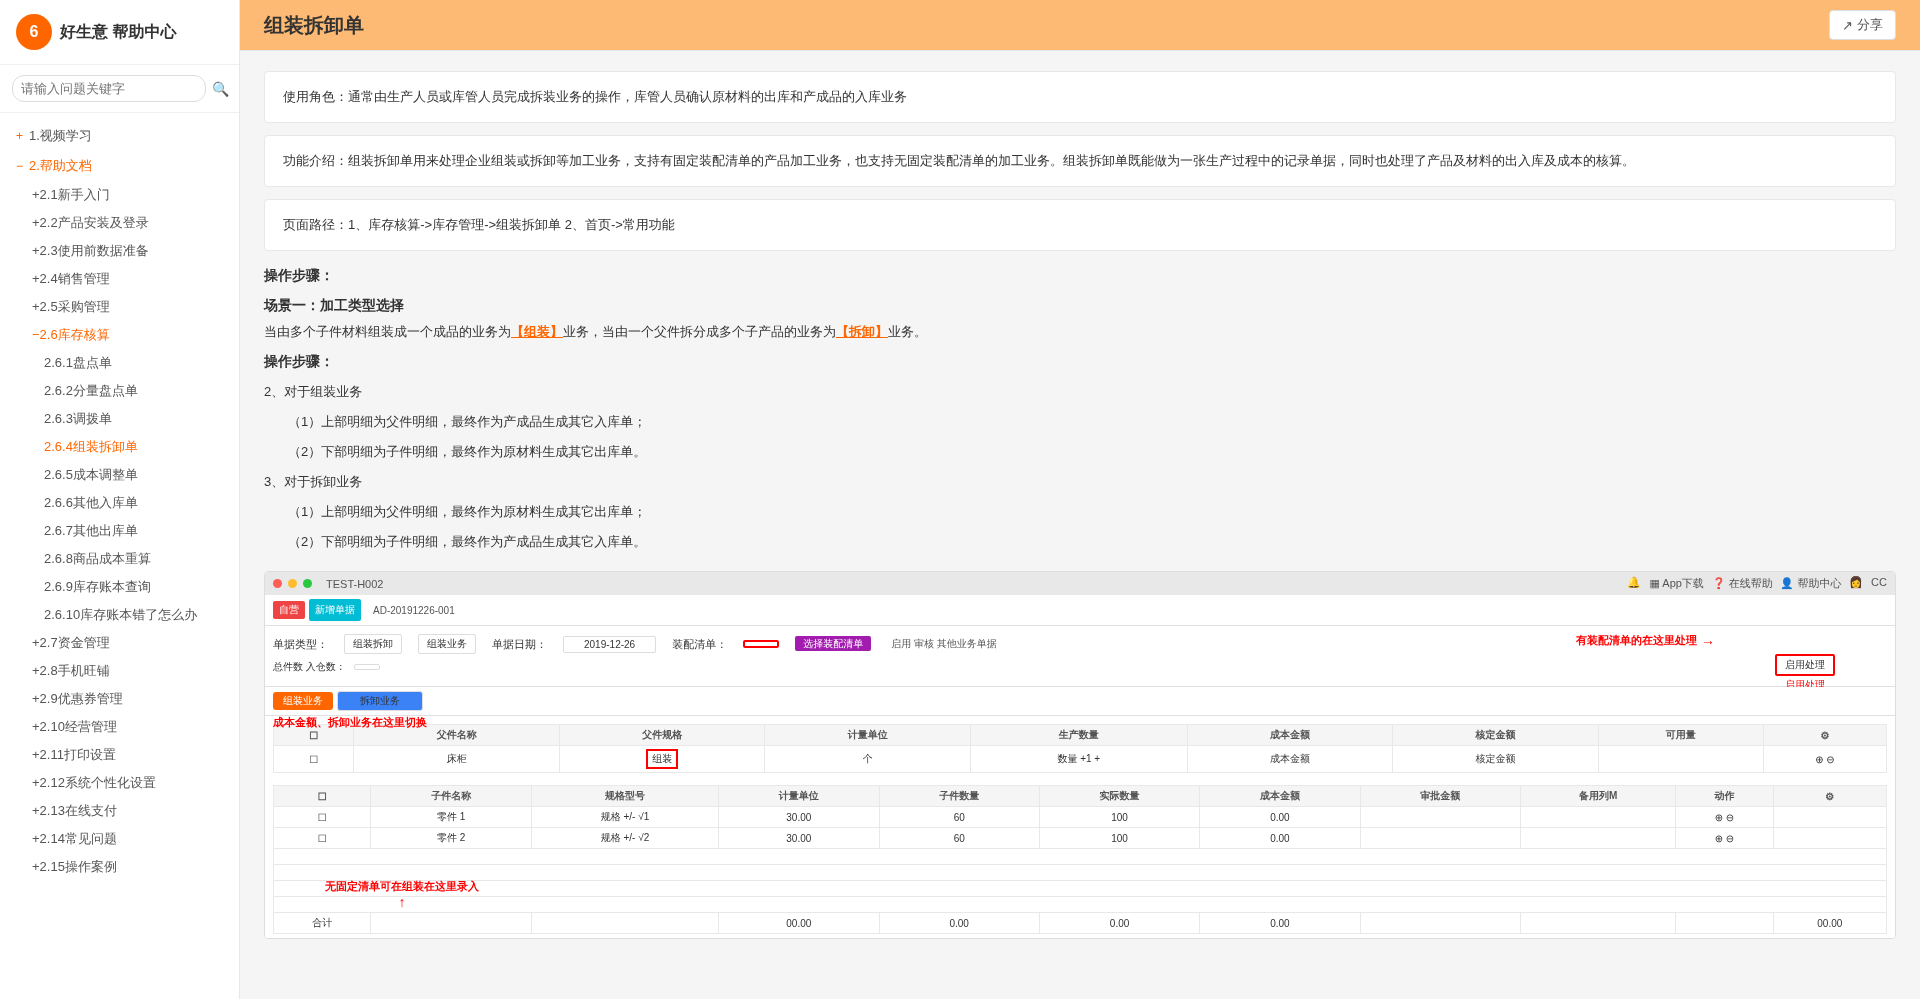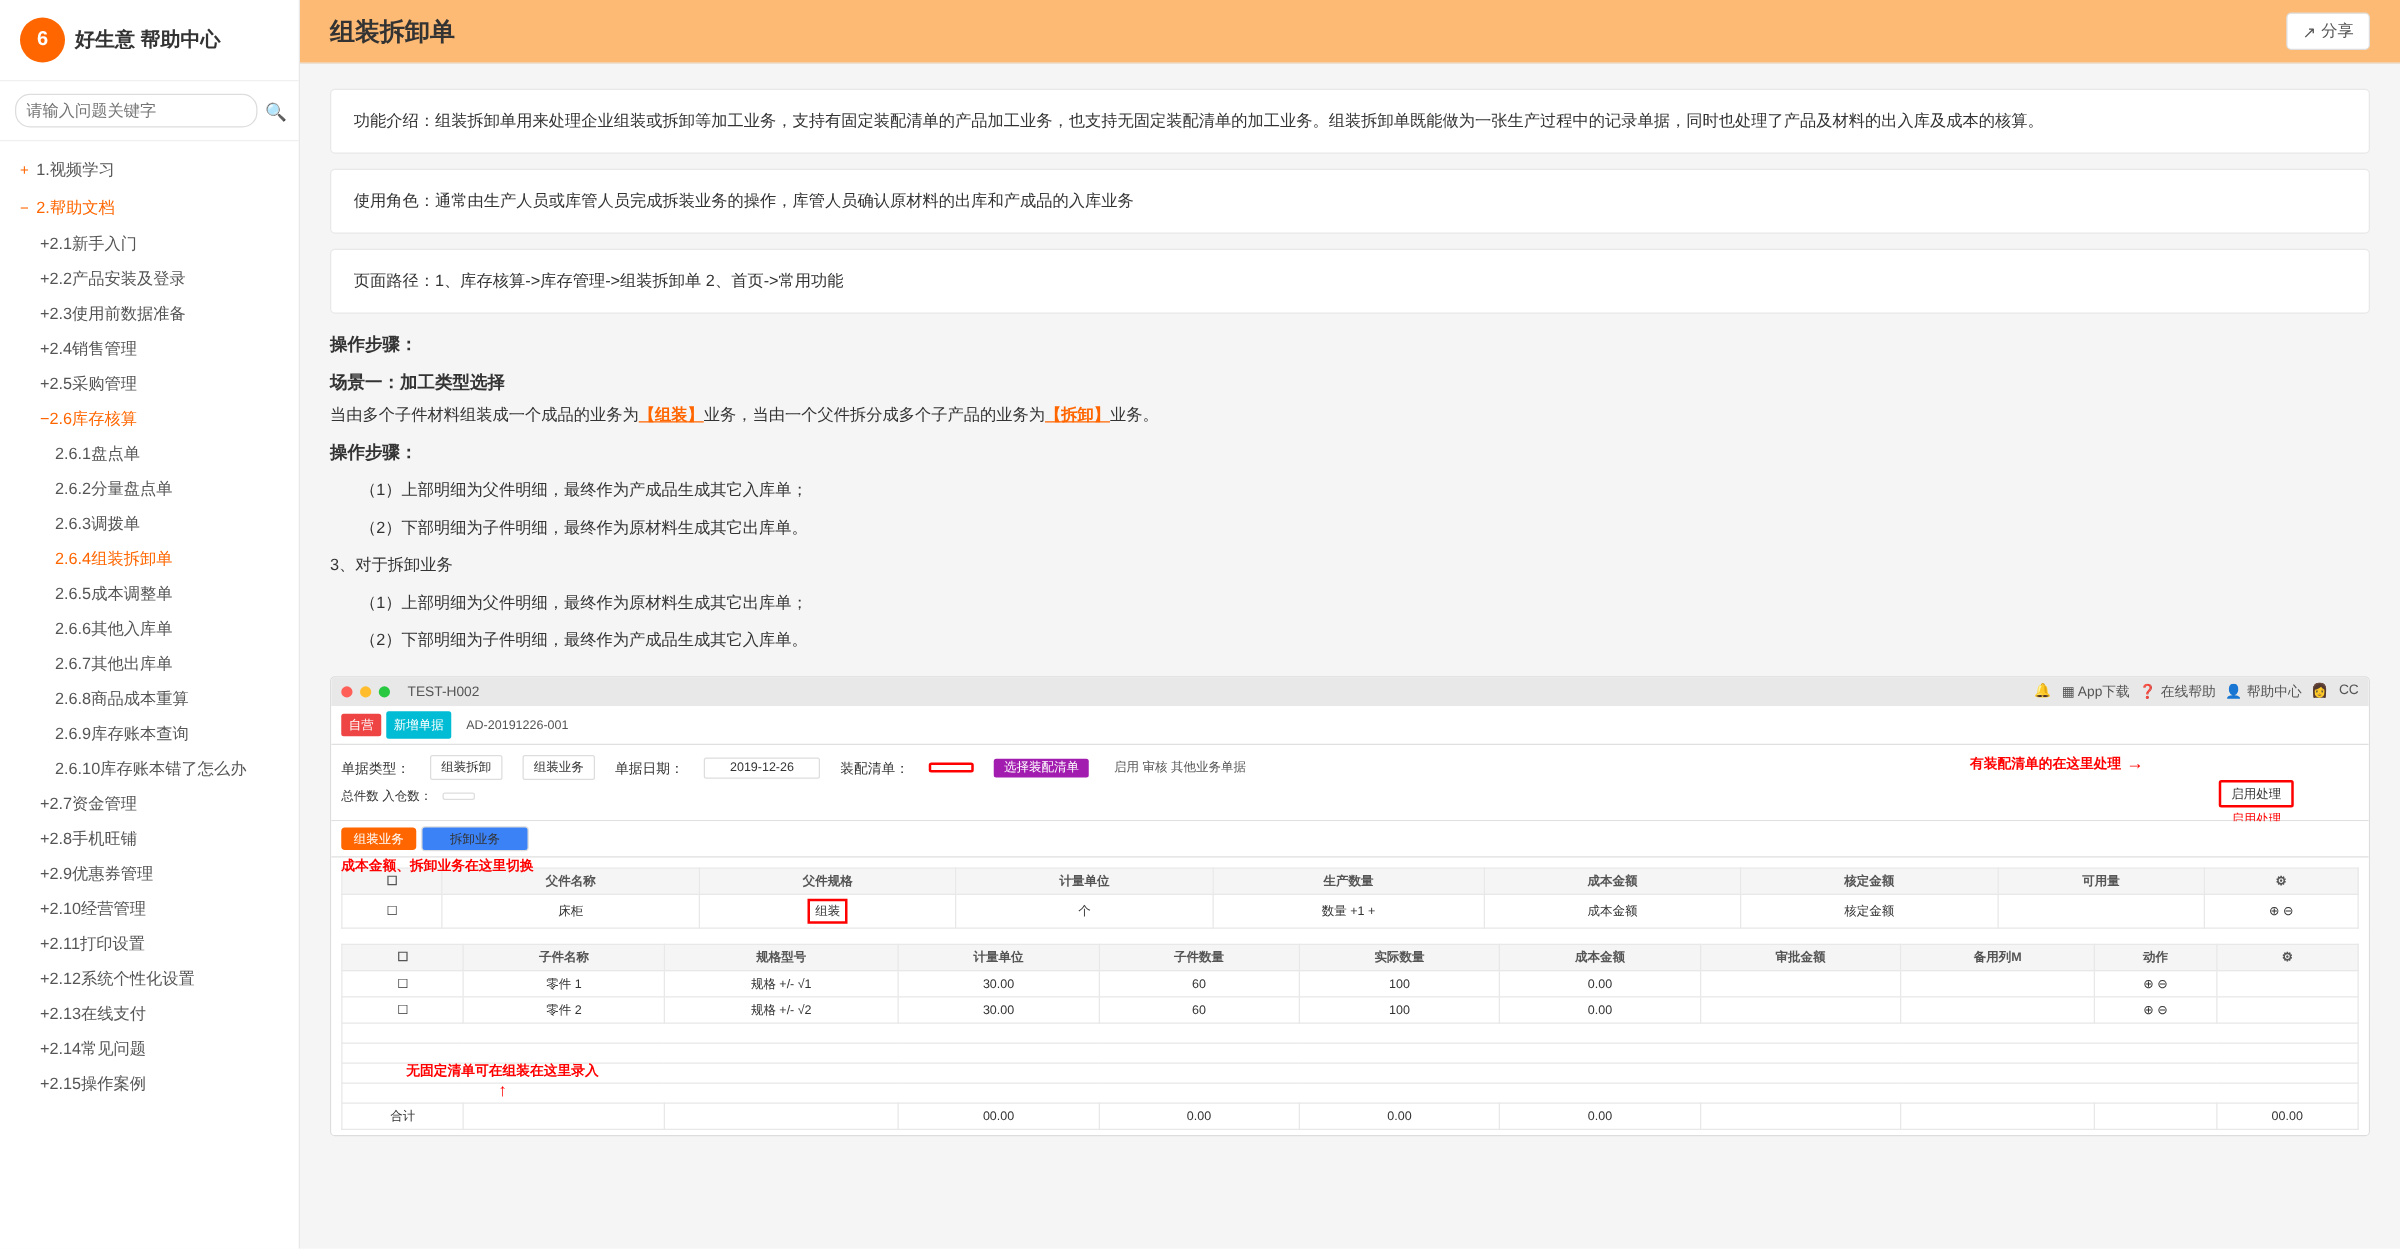--- a/index.html
+++ b/index.html
@@ -240,44 +240,45 @@
   <div class="top-bar">
     <h1 class="page-title">组装拆卸单</h1>
     <button class="share-btn">
       <span>↗</span>
       <span>分享</span>
     </button>
   </div>
 
   <div class="content-area">
     <div class="info-block">
+      <span>使用角色：通常由生产人员或库管人员完成拆装业务的操作，库管人员确认原材料的出库和产成品的入库业务</span>
+    </div>
+
+    <div class="info-block">
       <span>功能介绍：组装拆卸单用来处理企业组装或拆卸等加工业务，支持有固定装配清单的产品加工业务，也支持无固定装配清单的加工业务。组装拆卸单既能做为一张生产过程中的记录单据，同时也处理了产品及材料的出入库及成本的核算。</span>
-    </div>
-
-    <div class="info-block">
-      <span>使用角色：通常由生产人员或库管人员完成拆装业务的操作，库管人员确认原材料的出库和产成品的入库业务</span>
     </div>
 
     <div class="info-block">
       <span>页面路径：1、库存核算-&gt;库存管理-&gt;组装拆卸单 2、首页-&gt;常用功能</span>
     </div>
 
     <div class="section-title">操作步骤：</div>
 
     <div class="sub-section-title">
       <span>场景一：加工类型选择</span>
     </div>
 
     <div class="section-divider">
       <span>当由多个子件材料组装成一个成品的业务为<span class="highlight-orange underline">【组装】</span>业务，当由一个父件拆分成多个子产品的业务为<span class="highlight-orange underline">【拆卸】</span>业务。</span>
     </div>
 
     <div class="sub-section-title">操作步骤：</div>
 
     <div class="steps-list">
+      <div class="step">2、对于组装业务</div>
       <div class="step sub-step">（1）上部明细为父件明细，最终作为产成品生成其它入库单；</div>
       <div class="step sub-step">（2）下部明细为子件明细，最终作为原材料生成其它出库单。</div>
       <div class="step">3、对于拆卸业务</div>
       <div class="step sub-step">（1）上部明细为父件明细，最终作为原材料生成其它出库单；</div>
       <div class="step sub-step">（2）下部明细为子件明细，最终作为产成品生成其它入库单。</div>
     </div>
 
     <div class="screenshot-container">
       <div class="fake-screenshot-wrapper relative">
 

